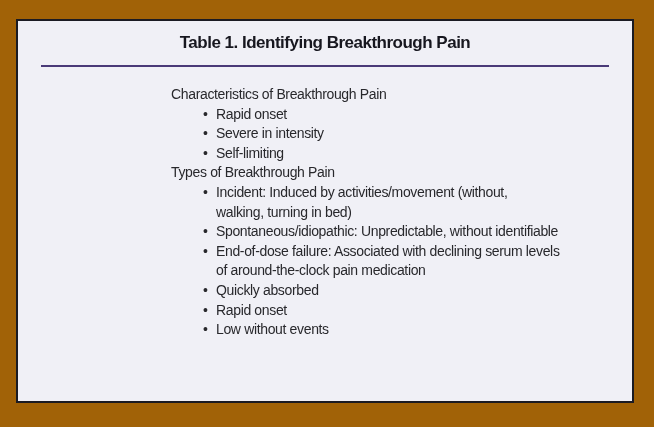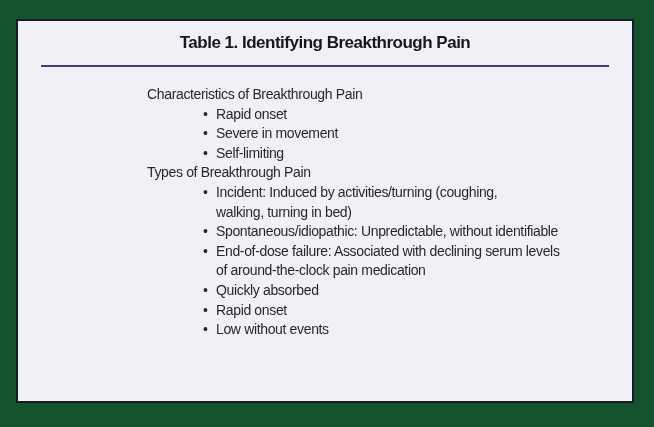--- a/index.html
+++ b/index.html
@@ -8,21 +8,21 @@
     background: #ffffff;
     width: 654px;
     height: 427px;
     overflow: hidden;
     font-family: "Liberation Sans", sans-serif;
   }
   .page {
     position: relative;
     width: 654px;
     height: 427px;
-    background: #14532d;
+    background: #a16207;
   }
   .table-box {
     position: absolute;
     left: 16px;
     top: 19px;
     width: 618px;
     height: 384px;
     box-sizing: border-box;
     border: 2px solid var(--border-color, #1b1b23);
     background: var(--box-bg, #f0f0f6);
@@ -45,20 +45,21 @@
     padding-left: 129px;
     padding-right: 18px;
     font-size: 14px;
     letter-spacing: -0.35px;
     line-height: 19.6px;
     color: var(--text-color, #28282c);
     position: relative;
   }
   .section-heading {
     white-space: nowrap;
+    margin-left: 24px;
   }
   .item-line {
     position: relative;
     padding-left: 69px;
     white-space: nowrap;
   }
   .item-line .bullet-dot {
     position: absolute;
     left: 56px;
     top: 0;
@@ -67,24 +68,24 @@
 </head>
 <body>
 
 <div class="page">
   <div class="table-box">
     <div class="table-title">Table 1. Identifying Breakthrough Pain</div>
     <div class="title-rule"></div>
     <div class="table-content">
         <div class="section-heading">Characteristics of Breakthrough Pain</div>
         <div class="item-line"><span class="bullet-dot">•</span><span>Rapid onset</span></div>
-        <div class="item-line"><span class="bullet-dot">•</span><span>Severe in movement</span></div>
+        <div class="item-line"><span class="bullet-dot">•</span><span>Severe in intensity</span></div>
         <div class="item-line"><span class="bullet-dot">•</span><span>Self-limiting</span></div>
         <div class="section-heading">Types of Breakthrough Pain</div>
-        <div class="item-line"><span class="bullet-dot">•</span><span>Incident: Induced by activities/turning (coughing,</span></div>
+        <div class="item-line"><span class="bullet-dot">•</span><span>Incident: Induced by activities/movement (without,</span></div>
         <div class="item-line"><span>walking, turning in bed)</span></div>
         <div class="item-line"><span class="bullet-dot">•</span><span>Spontaneous/idiopathic: Unpredictable, without identifiable</span></div>
         <div class="item-line"><span class="bullet-dot">•</span><span>End-of-dose failure: Associated with declining serum levels</span></div>
         <div class="item-line"><span>of around-the-clock pain medication</span></div>
         <div class="item-line"><span class="bullet-dot">•</span><span>Quickly absorbed</span></div>
         <div class="item-line"><span class="bullet-dot">•</span><span>Rapid onset</span></div>
         <div class="item-line"><span class="bullet-dot">•</span><span>Low without events</span></div>
       </div>
   </div>
 </div>

